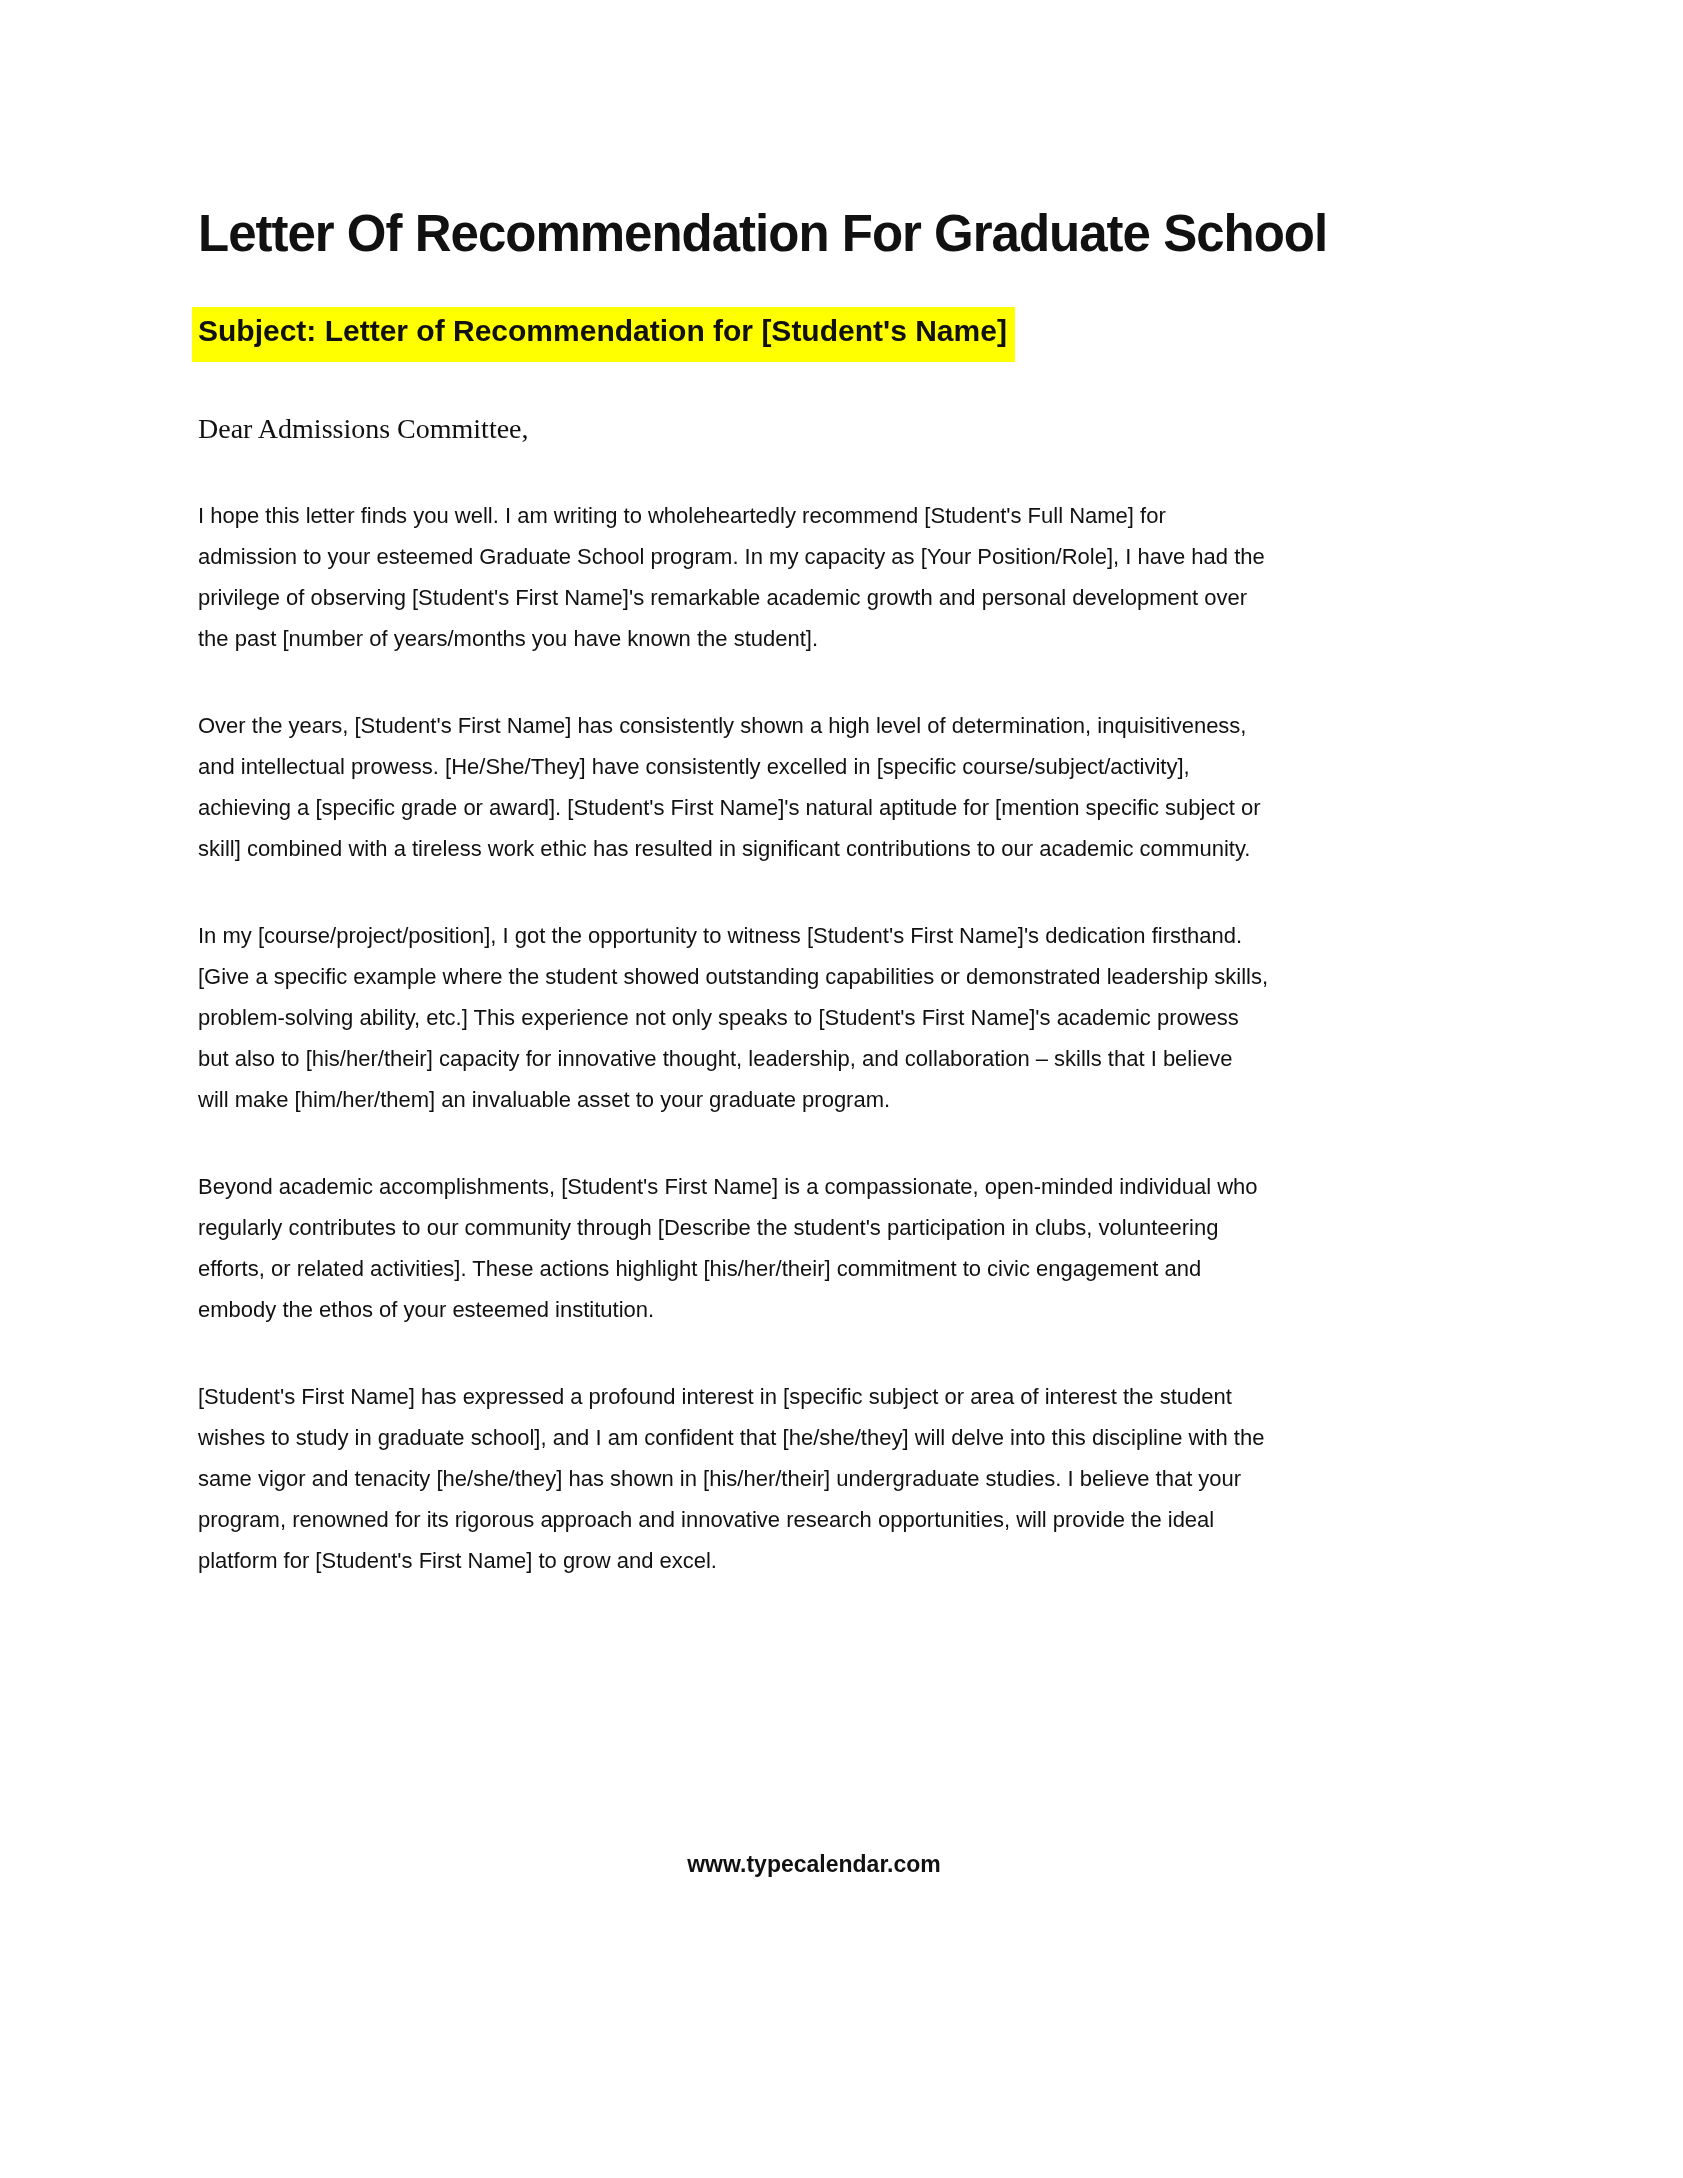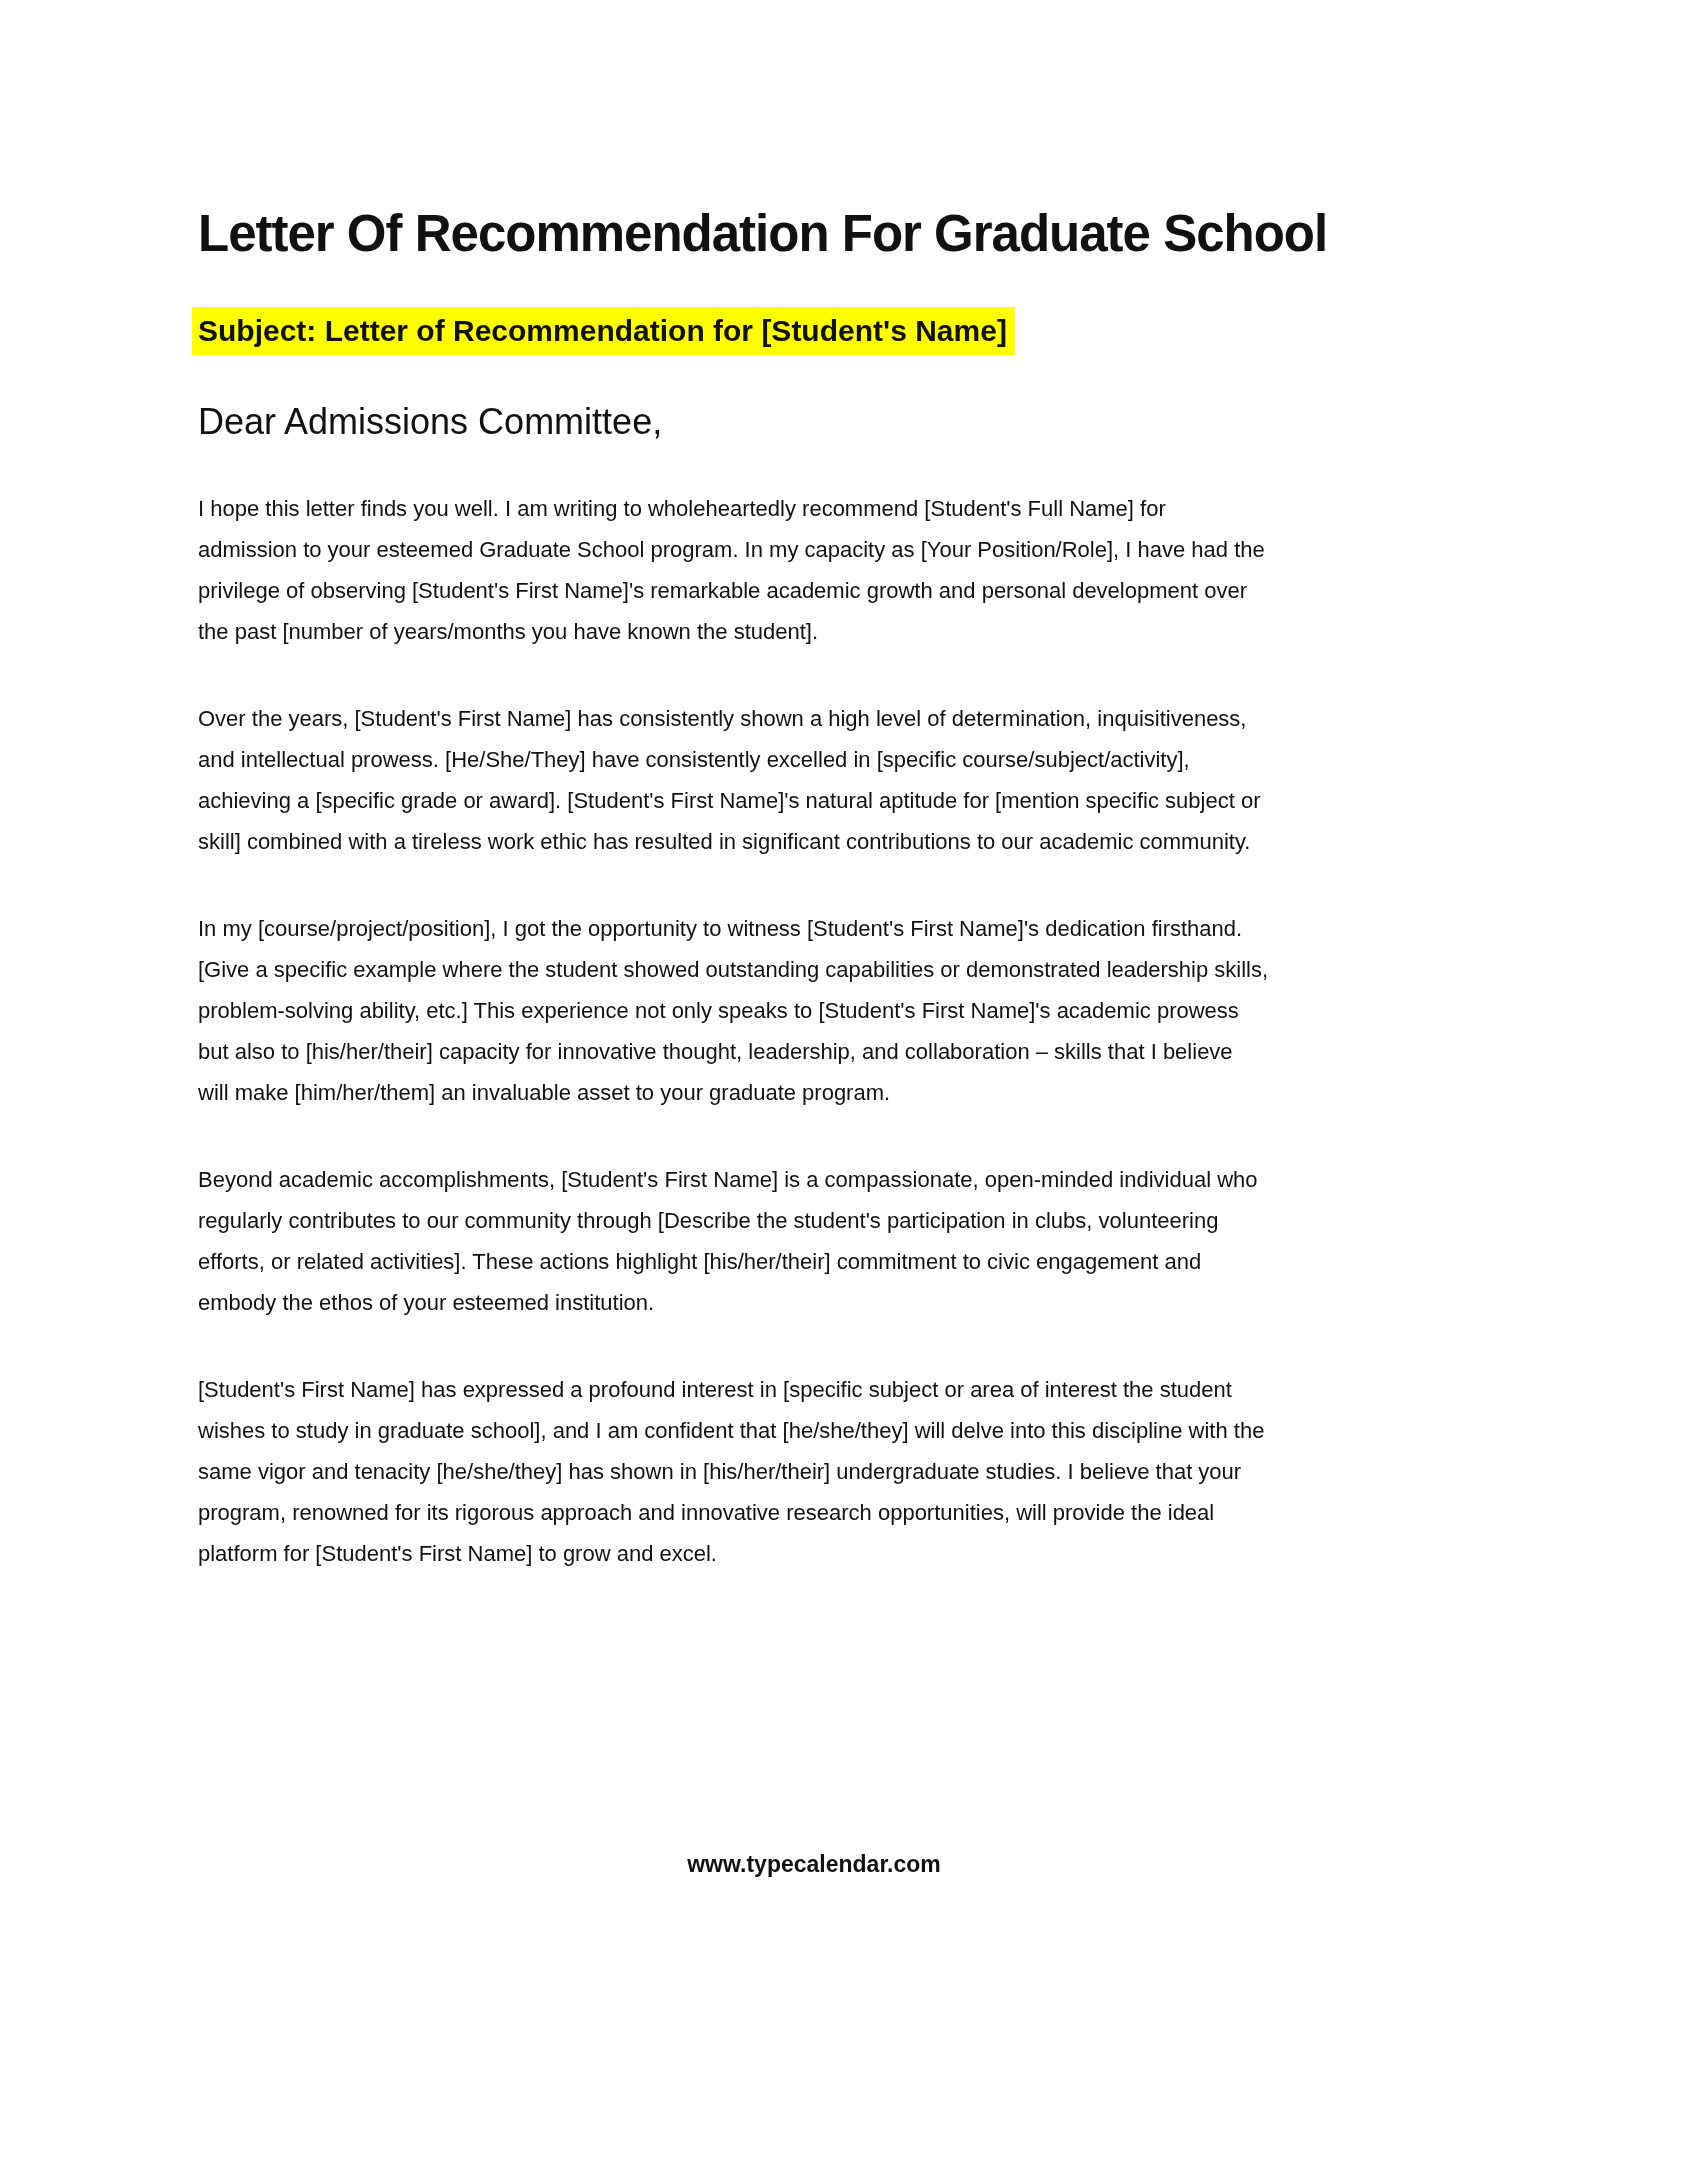--- a/index.html
+++ b/index.html
@@ -29,27 +29,28 @@
     }
     .subject-row {
       margin-top: 44px;
     }
     .highlight {
       display: inline-block;
       background: #ffff00;
       font-size: 30px;
       line-height: 34px;
       font-weight: 700;
-      padding: 7px 8px 7px 6px;
+      padding: 7px 8px 14px 6px;
       margin-left: -6px;
     }
     .salutation {
       margin: 46px 0 0 0;
-      font-size: 36px;
+      font-size: 28px;
       line-height: 41px;
+      font-family: Liberation Serif, serif;
     }
     .body-para {
       margin: 46px 0 0 0;
       font-size: 22px;
       line-height: 41px;
       max-width: 1297px;
     }
     .footer {
       position: absolute;
       top: 1847px;

